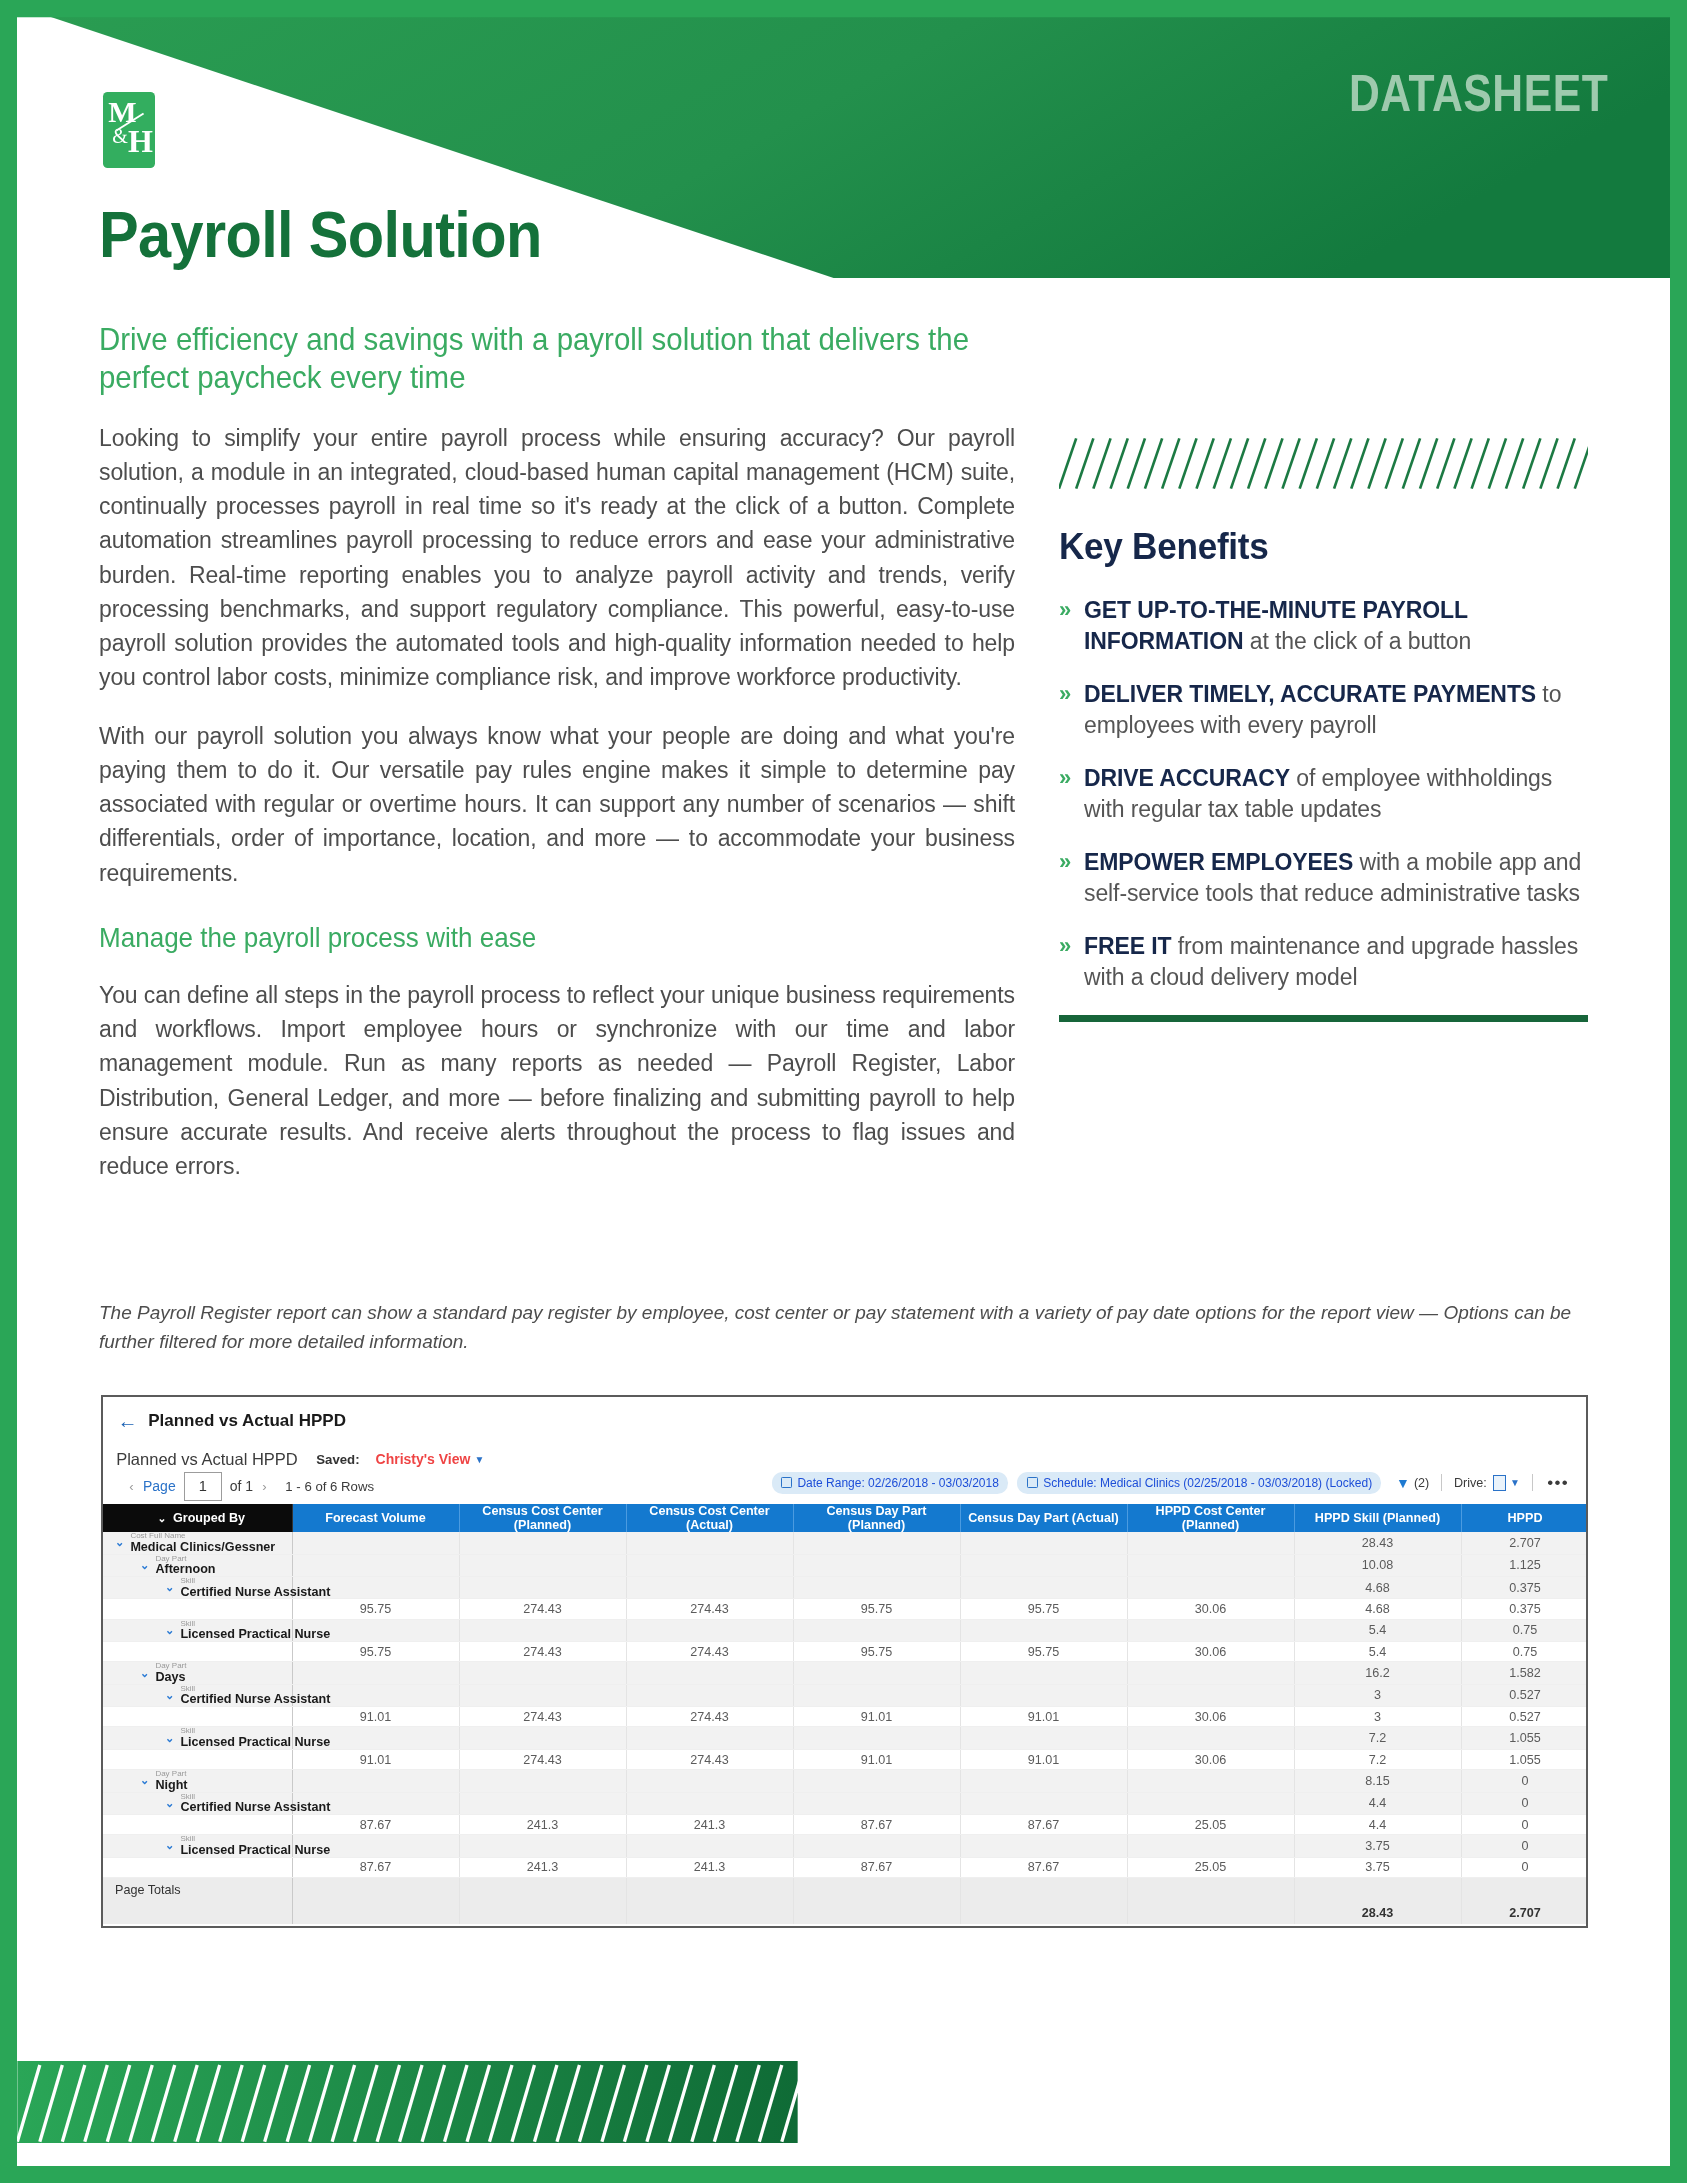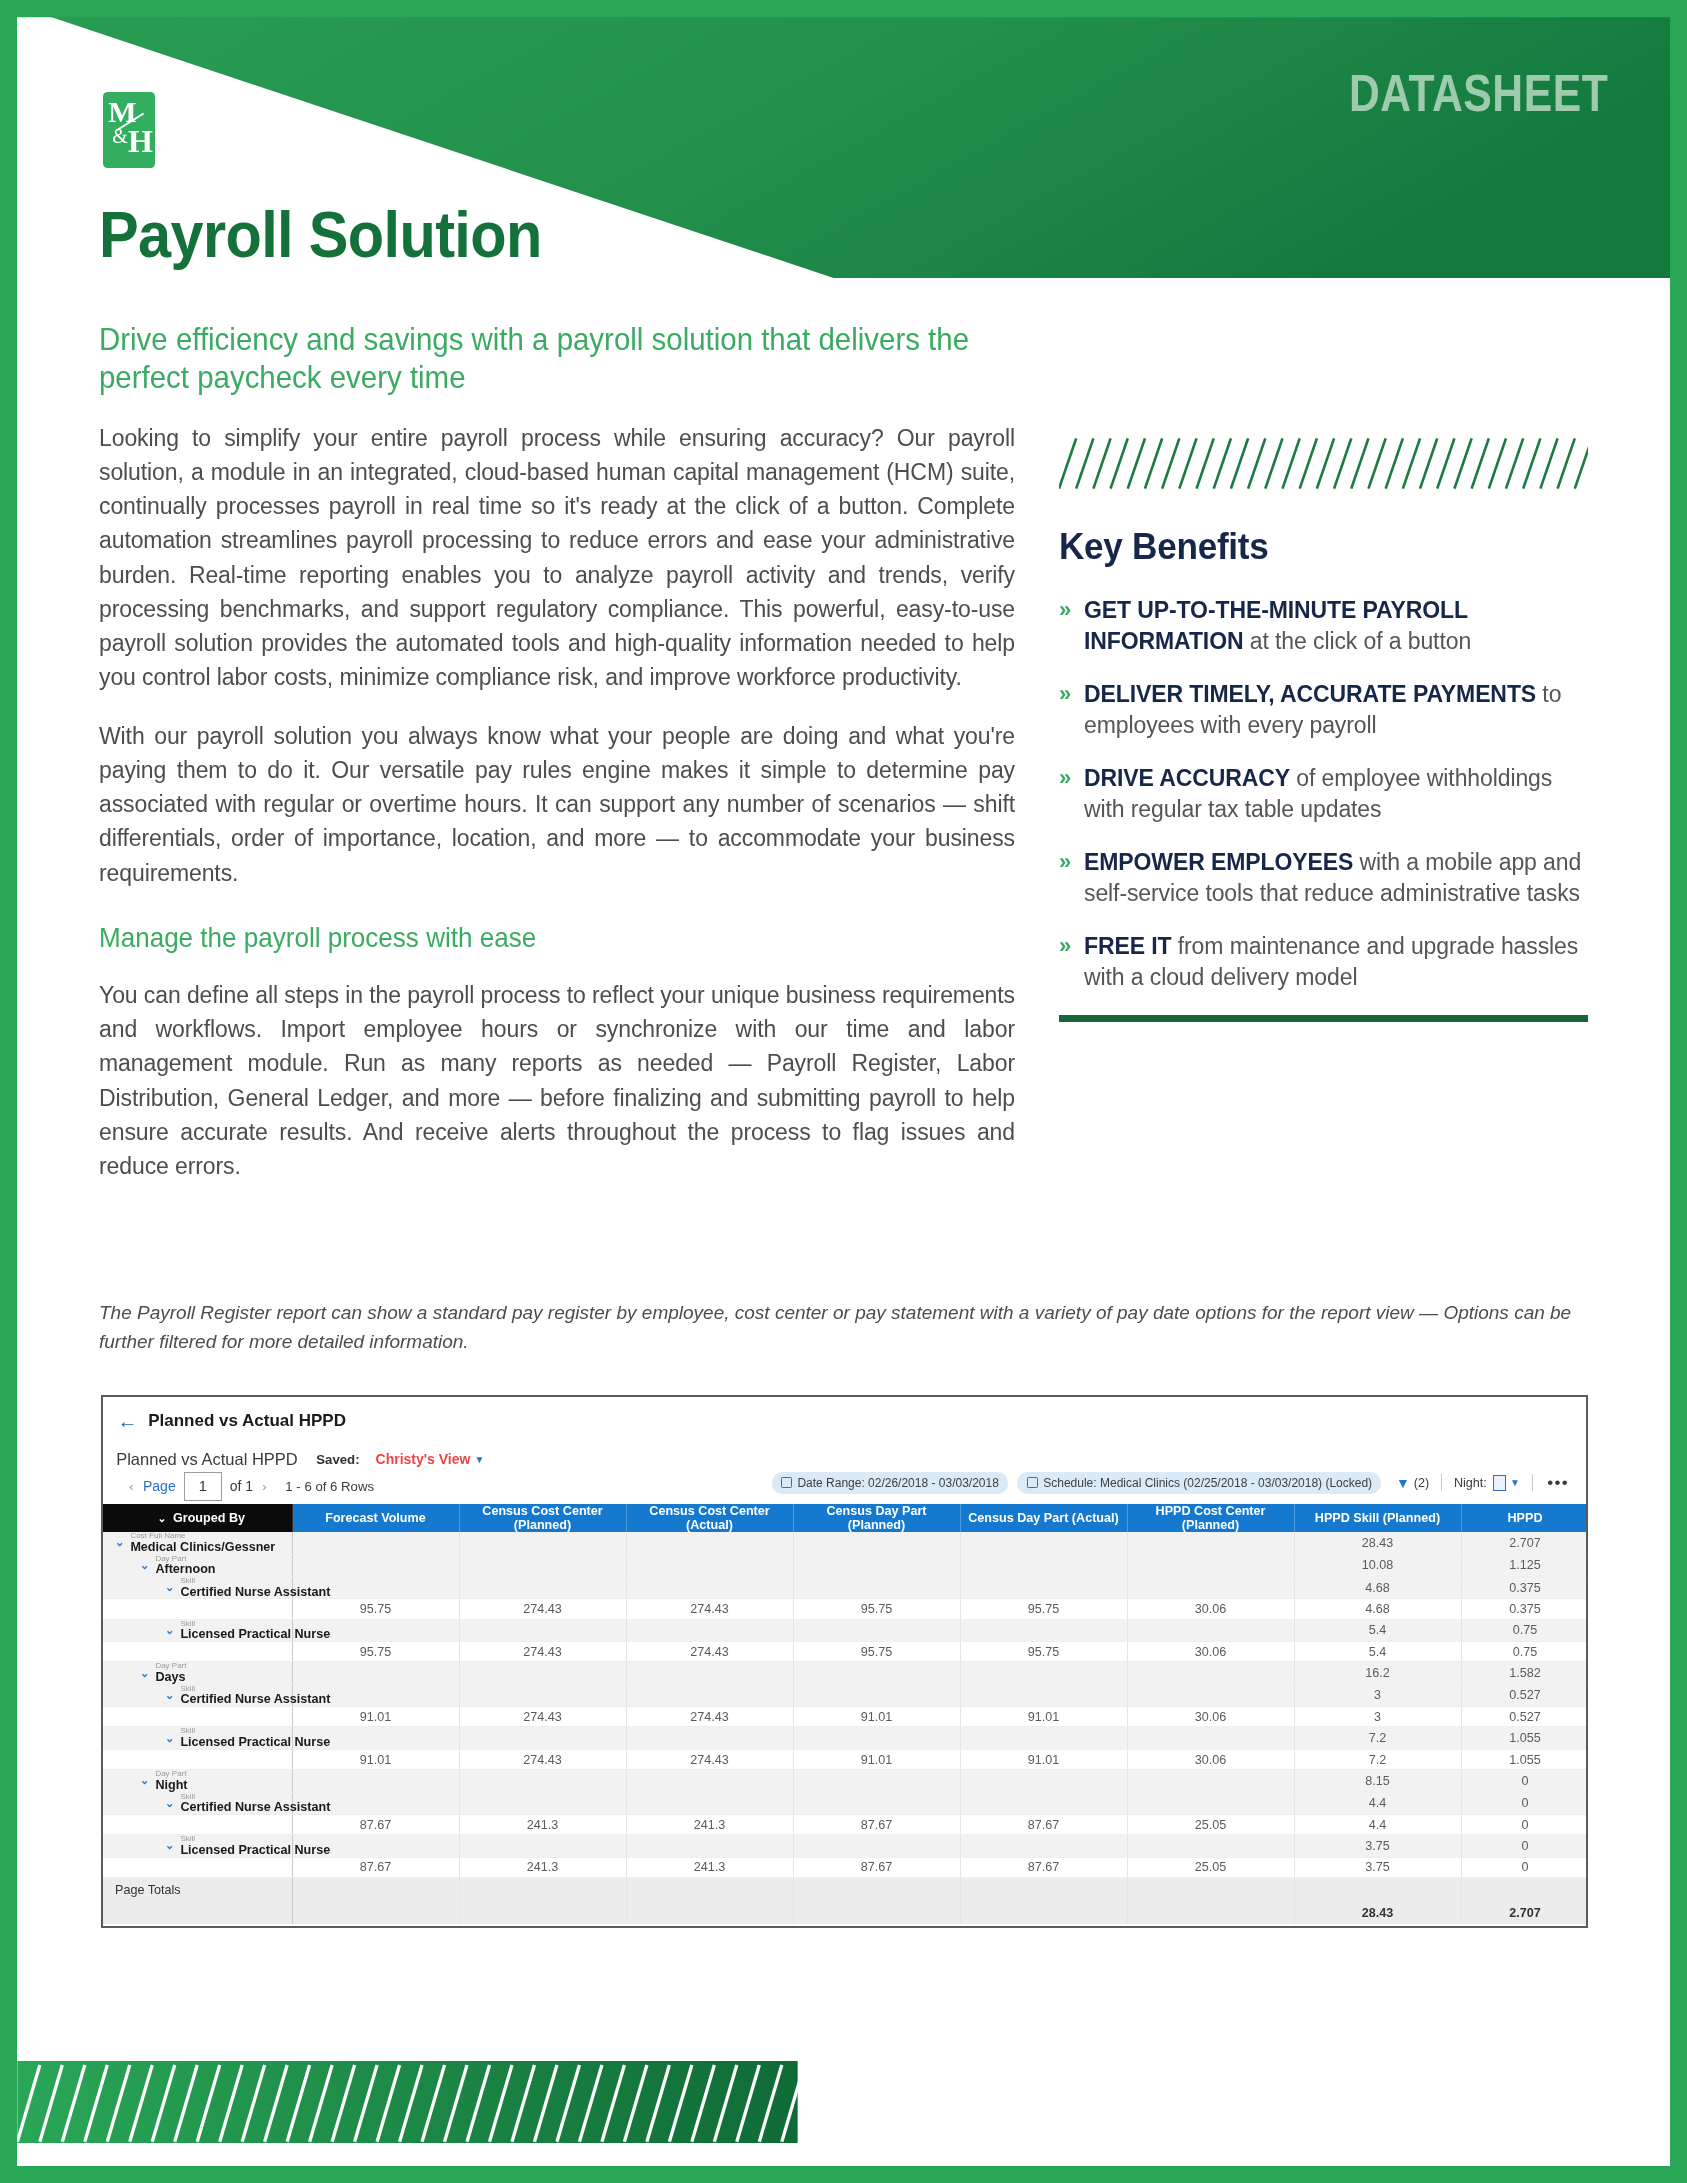--- a/index.html
+++ b/index.html
@@ -295,21 +295,21 @@
     display: flex; align-items: center;
   }
   .chip {
     background: #daeaf7;
     border-radius: 10.6px;
     height: 22.5px;
     display: flex; align-items: center;
     padding: 0 9.3px;
     margin-left: 9.3px;
     font-size: 12px;
-    color: #404040;
+    color: #1d4ed8;
     white-space: nowrap;
     justify-content: flex-end;
   }
   .chip .ci {
     width: 11.2px; height: 11.2px;
     border: 1.3px solid #2a72c8;
     border-radius: 1.3px;
     margin-right: 5.3px;
     flex: none;
   }
@@ -533,21 +533,21 @@
           <span class="ci"></span>
           <span>Date Range: 02/26/2018 - 03/03/2018</span>
         </span>
         <span class="chip">
           <span class="ci"></span>
           <span>Schedule: Medical Clinics (02/25/2018 - 03/03/2018) (Locked)</span>
         </span>
         <span class="funnel">▼</span>
         <span class="funnel-count">(2)</span>
         <span class="divider-v"></span>
-        <span class="mode-label">Night:</span>
+        <span class="mode-label">Drive:</span>
         <span class="mode-icon"></span>
         <span class="caret">▼</span>
         <span class="divider-v"></span>
         <span class="dots">•••</span>
       </span>
     </div>
 
     <table class="rpt">
       <colgroup>
         <col style="width:189px">

